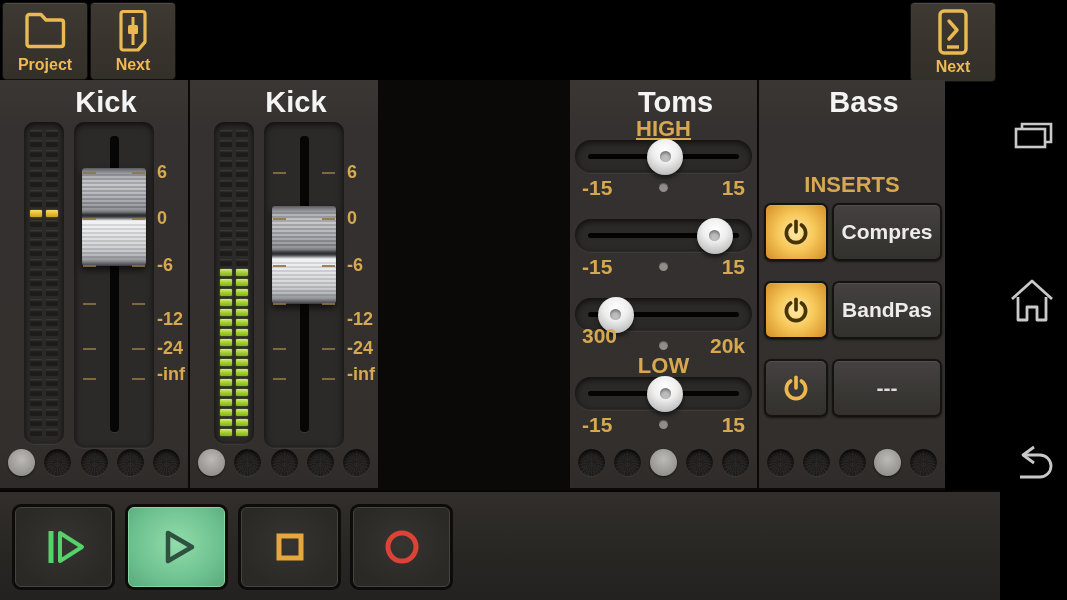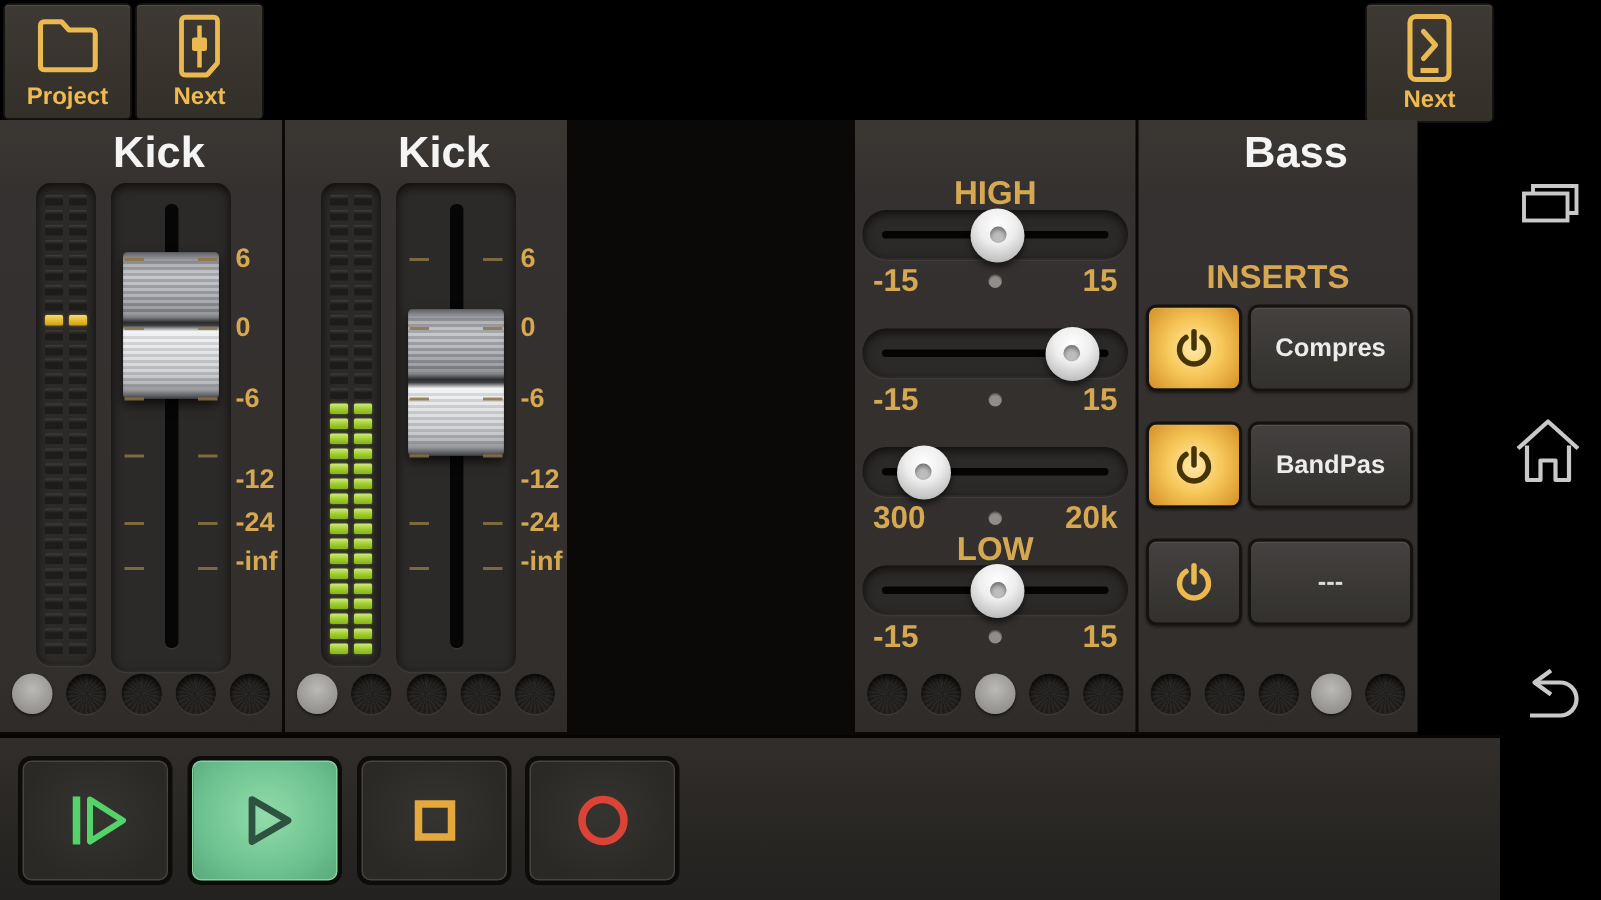--- a/index.html
+++ b/index.html
@@ -81,21 +81,21 @@
   .tslbl{left:0;width:100%;font-size:22px;}
   .tsmin{font-size:21px;}
   .tsmax{font-size:21px;}
 
   
   .pwr{left:5px;width:64px;height:58px;}
   .pwr.on{background:radial-gradient(circle at 50% 50%,#ffeaa9 0%,#f7c85a 45%,#d38e27 100%);}
   .pwr svg{display:block;margin:13px auto 0;}
   .pwr.on .pwr-stroke{stroke:#463307;}
   .pwr.off .pwr-stroke{stroke:#edb94e;}
-  .insname{left:73px;width:110px;height:58px;font-size:17px;line-height:53px;}
+  .insname{left:73px;width:110px;height:58px;font-size:21px;line-height:53px;}
 
   
   .dots{position:absolute;left:8px;right:8px;bottom:12px;height:28px;
         display:flex;justify-content:space-between;align-items:center;}
   .dot{width:27px;height:27px;border-radius:50%;background:#21201e;
        box-shadow:inset 0 3px 4px rgba(0,0,0,.8),0 1px 0 rgba(255,255,255,.06);
        background-image:repeating-conic-gradient(rgba(255,255,255,.03) 0 8deg,rgba(0,0,0,.05) 8deg 16deg);}
   .dot.active{background:radial-gradient(circle at 50% 38%,#bcbab7 0,#908e8b 80%);box-shadow:0 1px 2px rgba(0,0,0,.6);}
 
   
@@ -454,43 +454,44 @@
           <span class="dot active"></span>
           <span class="dot"></span>
           <span class="dot"></span>
           <span class="dot"></span>
           <span class="dot"></span>
         </div>
     </div>
 
 
     <div class="strip" style="left:570px;width:187px;">
-
-      <div class="goldlbl tslbl" style="top:36px;">HIGH</div>
+      <div class="title">Toms</div>
+
+      <div class="goldlbl tslbl" style="top:36px;text-decoration:underline;">HIGH</div>
       <div class="well tswell" style="top:60px;">
         <div class="hslider-track"></div>
         <div class="knob" style="left: 51%;"></div>
       </div>
       <div class="goldlbl tsmin" style="top:96px;left:12px;">-15</div>
       <div class="goldlbl tsmax" style="top:96px;right:12px;">15</div>
       <span class="cdot" style="top:103px;"></span>
 
       <div class="well tswell" style="top:139px;">
         <div class="hslider-track"></div>
         <div class="knob" style="left: 79%;"></div>
       </div>
       <div class="goldlbl tsmin" style="top:175px;left:12px;">-15</div>
       <div class="goldlbl tsmax" style="top:175px;right:12px;">15</div>
       <span class="cdot" style="top:182px;"></span>
 
       <div class="well tswell" style="top:218px;">
         <div class="hslider-track"></div>
         <div class="knob" style="left: 23%;"></div>
       </div>
-      <div class="goldlbl tsmin" style="top:254px;left:12px;text-align:right;">300</div>
+      <div class="goldlbl tsmin" style="top:244px;left:12px;text-align:right;">300</div>
       <div class="goldlbl tsmax" style="top:254px;right:12px;">20k</div>
       <span class="cdot" style="top:261px;"></span>
 
       <div class="goldlbl tslbl" style="top:273px;">LOW</div>
       <div class="well tswell" style="top:297px;">
         <div class="hslider-track"></div>
         <div class="knob" style="left: 51%;"></div>
       </div>
       <div class="goldlbl tsmin" style="top:333px;left:12px;">-15</div>
       <div class="goldlbl tsmax" style="top:333px;right:12px;">15</div>

